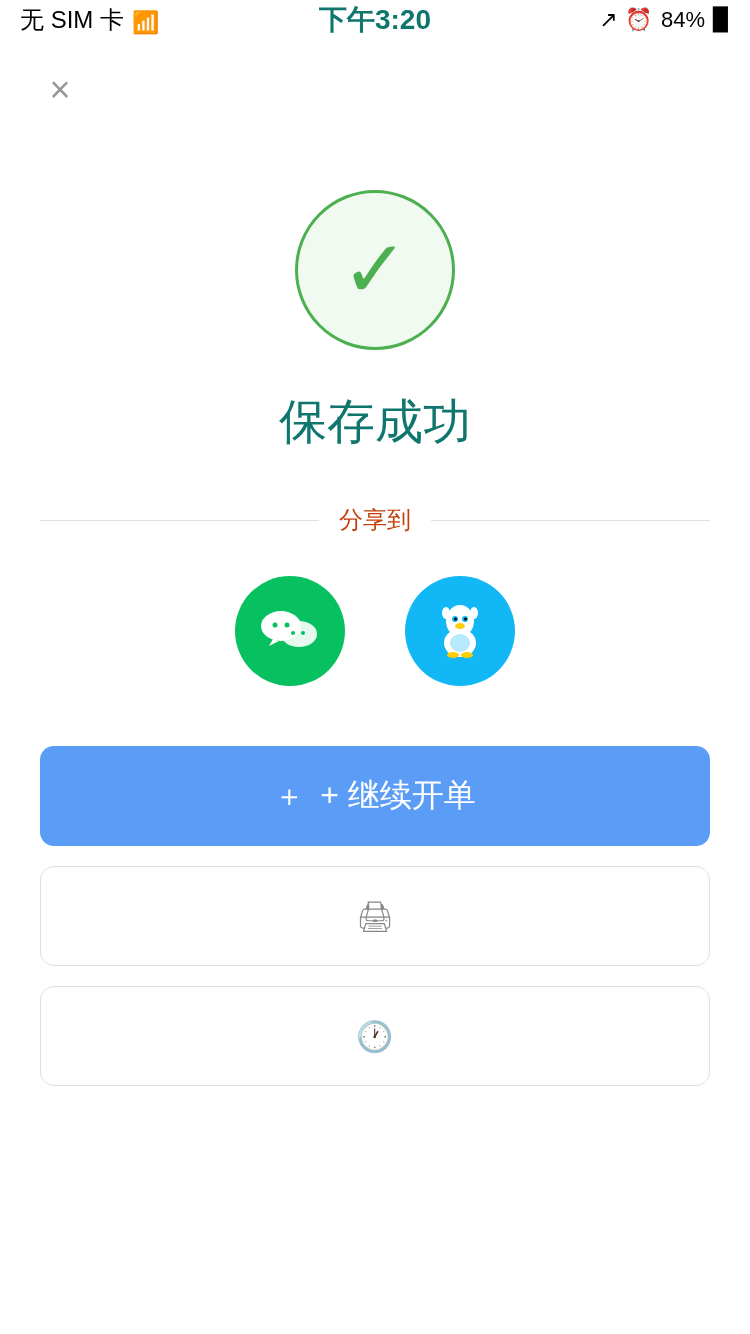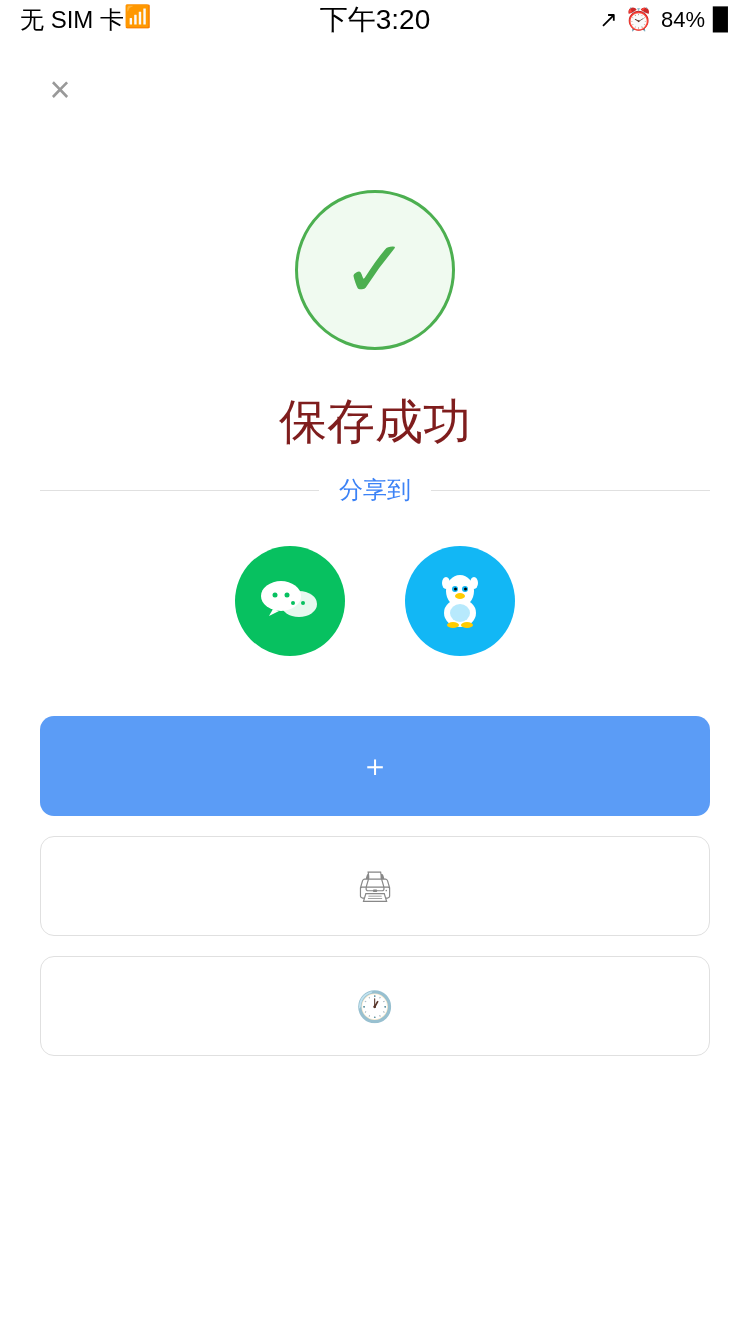--- a/index.html
+++ b/index.html
@@ -25,34 +25,35 @@
       background: #ffffff;
       display: flex;
       align-items: center;
       justify-content: space-between;
       padding: 0 20px;
       flex-shrink: 0;
     }
 
     .status-left {
       display: flex;
-      align-items: flex-start;
+      align-items: flex-end;
+      gap: 8px;
       font-size: 24px;
       color: #000;
       font-weight: 500;
     }
 
     .wifi-icon {
       font-size: 22px;
     }
 
     .status-center {
       font-size: 28px;
-      font-weight: 400;
-      color: #000000;
+      font-weight: 700;
+      color: #0f766e;
       position: absolute;
       left: 50%;
       transform: translateX(-50%);
     }
 
     .status-right {
       display: flex;
       align-items: center;
       gap: 8px;
       font-size: 22px;
@@ -102,42 +103,42 @@
     .checkmark {
       font-size: 80px;
       color: #4CAF50;
       line-height: 1;
     }
 
     
     .success-title {
       font-size: 48px;
       font-weight: 400;
-      color: #7f1d1d;
-      margin-bottom: 20px;
+      color: #0f766e;
+      margin-bottom: 50px;
     }
 
     
     .divider-container {
       width: 100%;
       display: flex;
       align-items: center;
       gap: 20px;
       margin-bottom: 40px;
     }
 
     .divider-line {
       flex: 1;
       height: 1px;
       background: #e0e0e0;
     }
 
     .divider-label {
       font-size: 24px;
-      color: #3b82f6;
+      color: #c2410c;
       white-space: nowrap;
     }
 
     
     .share-row {
       display: flex;
       align-items: center;
       gap: 60px;
       margin-bottom: 60px;
     }
@@ -298,20 +299,21 @@
         <ellipse cx="18" cy="14" rx="4" ry="6" fill="white"></ellipse>
         <ellipse cx="46" cy="14" rx="4" ry="6" fill="white"></ellipse>
       </svg>
     </button>
   </div>
 
   <div class="action-buttons">
 
     <button class="btn-primary">
       <span class="btn-icon">＋</span>
+      <span>+ 继续开单</span>
     </button>
 
     <button class="btn-secondary">
       <span class="btn-icon">🖨</span>
     </button>
 
     <button class="btn-secondary">
       <span class="btn-icon">🕐</span>
     </button>
 

